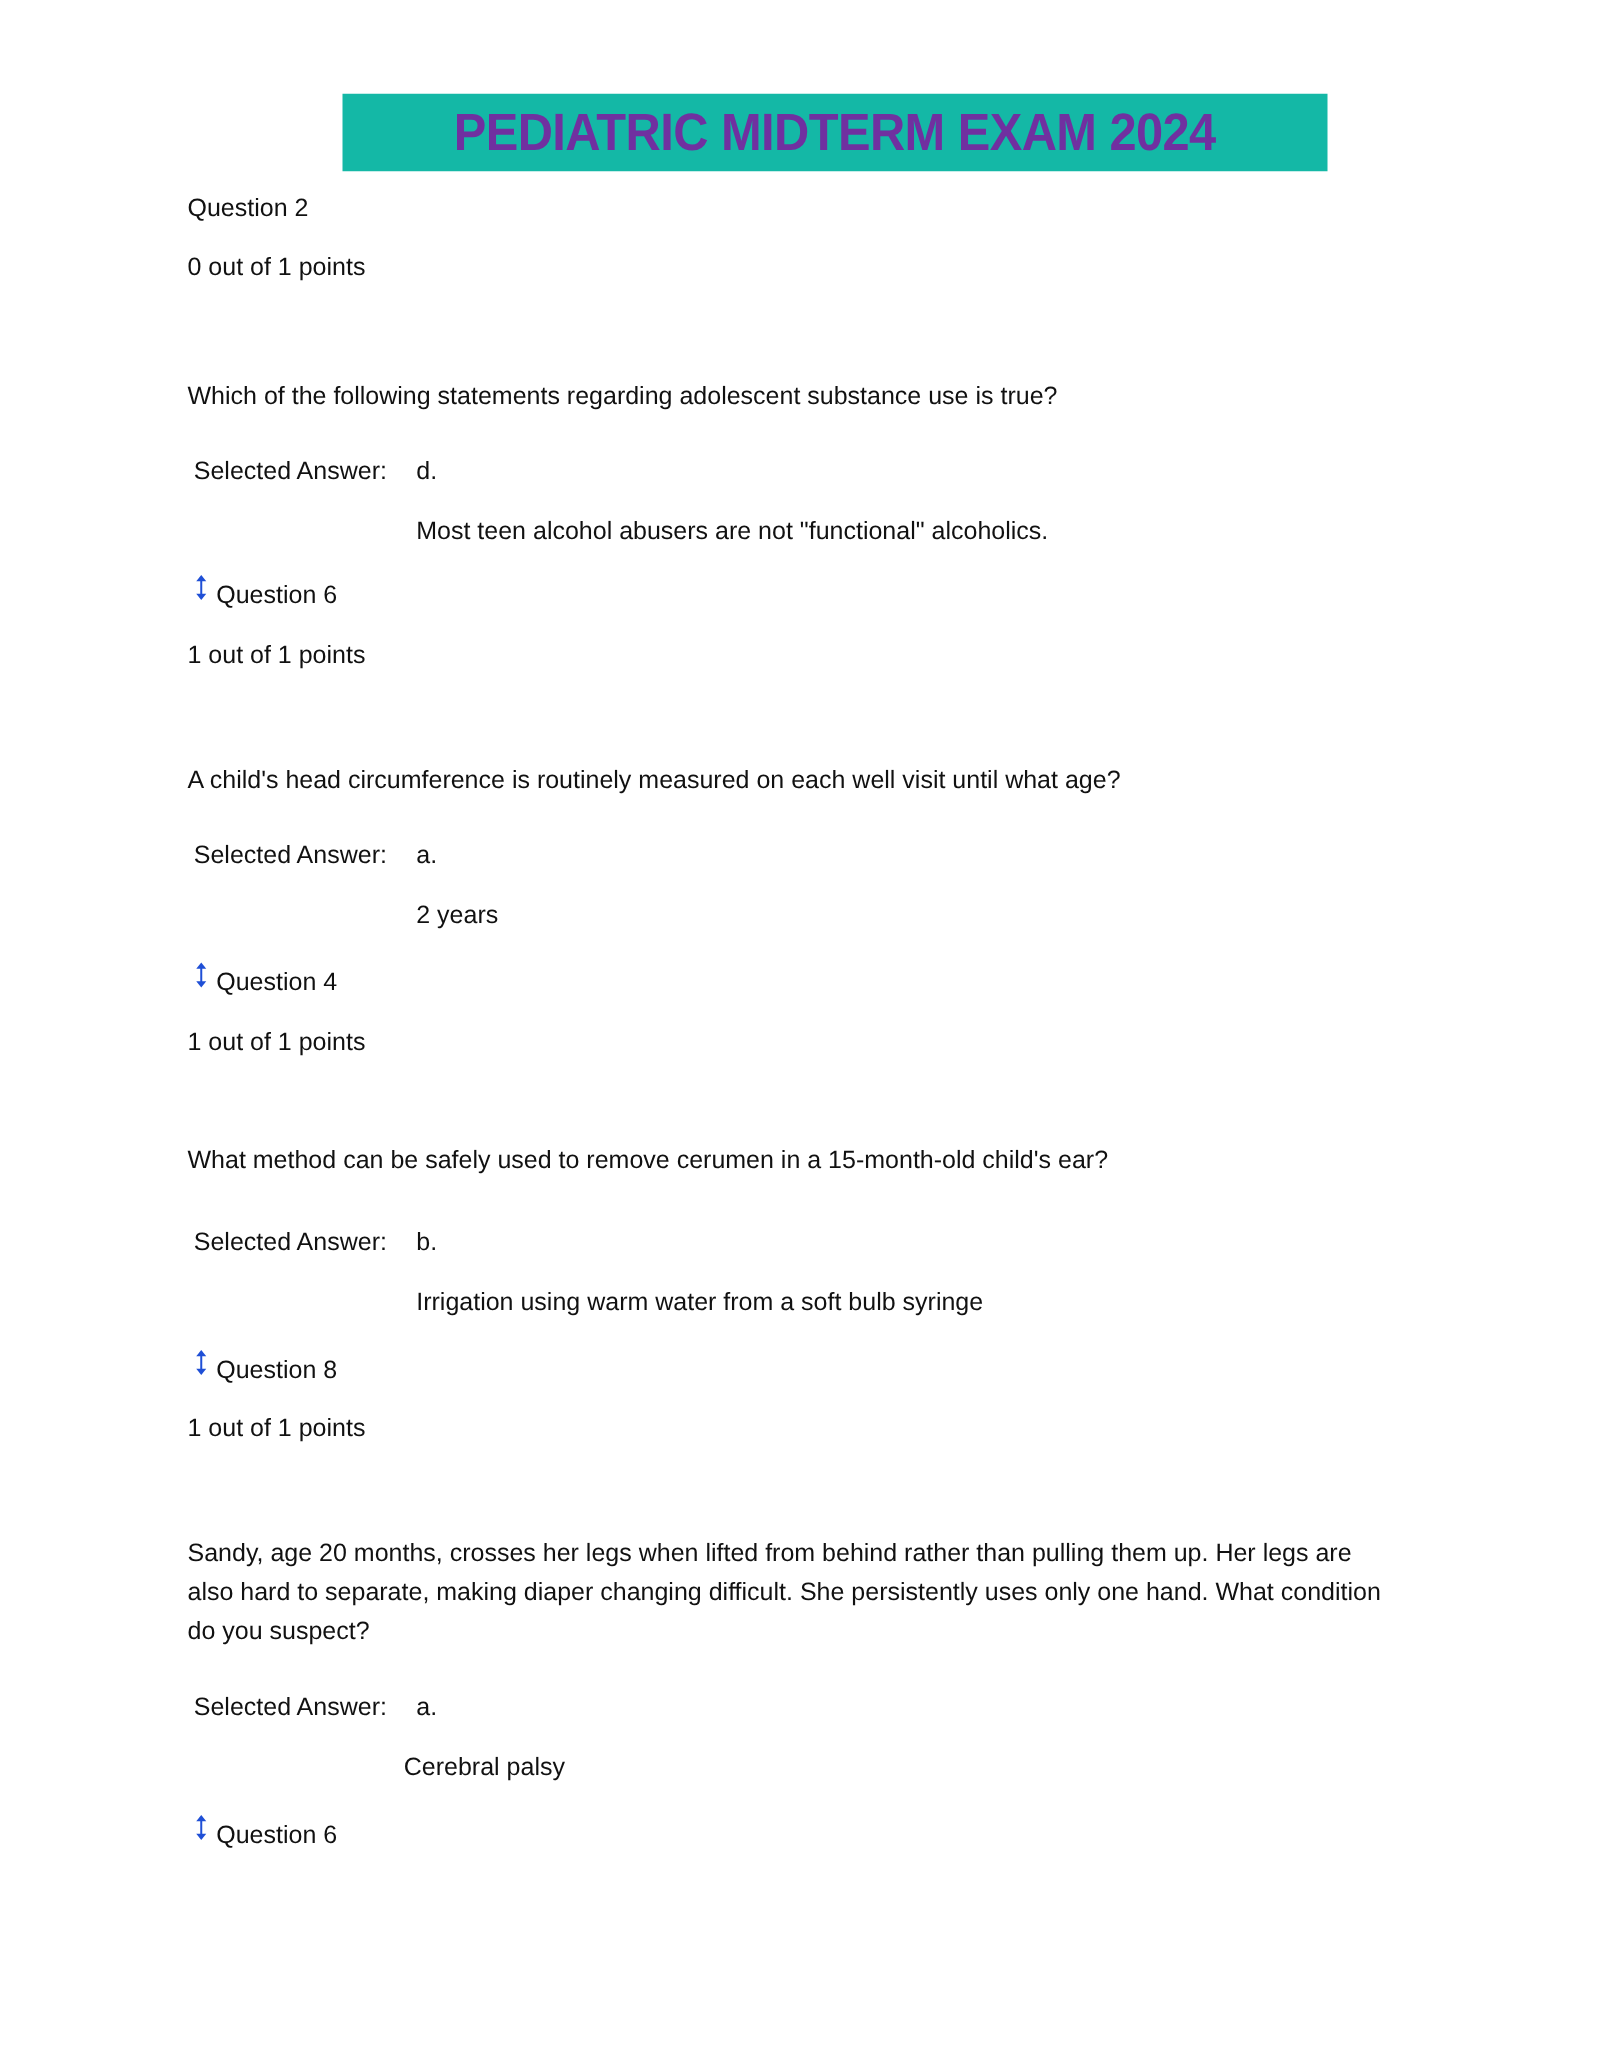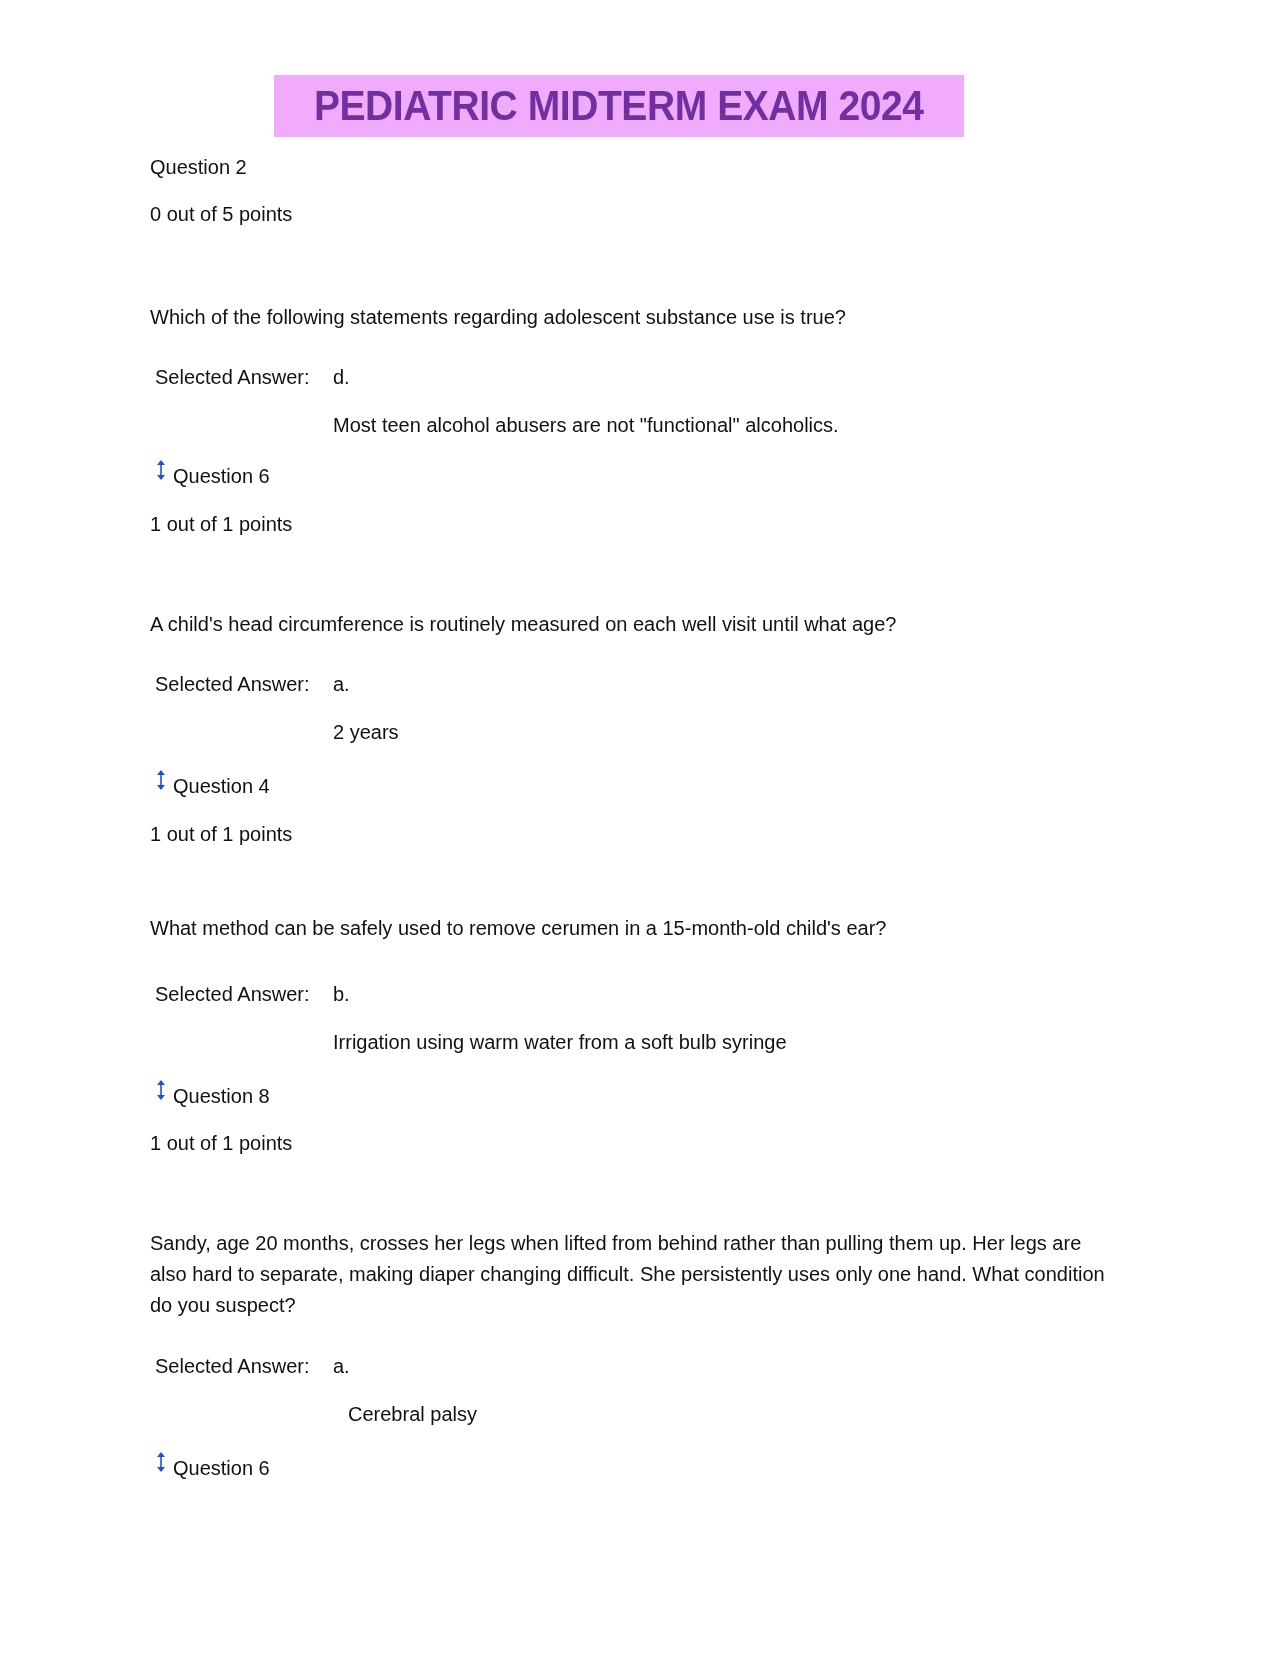--- a/index.html
+++ b/index.html
@@ -1,35 +1,35 @@
 <!DOCTYPE html>
 <html><head>
 <meta charset="utf-8">
 <style>
   html, body { margin: 0; padding: 0; background: #ffffff; }
   body { width: 1280px; height: 1656px; position: relative; overflow: hidden;
          font-family: "Liberation Sans", "DejaVu Sans", sans-serif; color: #111111; }
   .abs { position: absolute; white-space: nowrap; }
-  .title-box { position: absolute; left: 274px; top: 75px; width: 690px; height: 62px;
-               background: #f0abfc; display: flex; align-items: center; justify-content: center; }
+  .title-box { position: absolute; left: 274px; top: 75px; width: 788px; height: 62px;
+               background: #14b8a6; display: flex; align-items: center; justify-content: center; }
   .title-text { font-family: "Liberation Sans", sans-serif; font-weight: bold; font-size: 42px;
                 color: #7030a0; letter-spacing: -0.5px; transform: scaleX(0.93); white-space: nowrap; }
   .txt { font-size: 20px; line-height: 24px; }
   .para { position: absolute; left: 150px; width: 960px; font-size: 20px; line-height: 31px; white-space: normal; }
   .icon { position: absolute; width: 10px; height: 22px; }
 </style>
 </head>
 <body>
 
 <div class="title-box">
   <span class="title-text">PEDIATRIC MIDTERM EXAM 2024</span>
 </div>
 
 <div class="abs txt" style="left:150px; top:155px;text-align:center;">Question 2</div>
-<div class="abs txt" style="left:150px; top:202px;">0 out of 5 points</div>
+<div class="abs txt" style="left:150px; top:202px;">0 out of 1 points</div>
 <div class="abs txt" style="left:150px; top:305px;">Which of the following statements regarding adolescent substance use is true?</div>
 <div class="abs txt" style="left:155px; top:365px;">Selected Answer:</div>
 <div class="abs txt" style="left:333px; top:365px;">d.</div>
 <div class="abs txt" style="left:333px; top:413px;">Most teen alcohol abusers are not "functional" alcoholics.</div>
 
 <svg class="icon" style="left:156px; top:459px;" viewBox="0 0 10 22">
   <line x1="5" y1="3" x2="5" y2="19" stroke="#1f4fd6" stroke-width="1.6"></line>
   <polygon points="1,6 5,1 9,6" fill="#1f4fd6"></polygon>
   <polygon points="1,16 5,21 9,16" fill="#1f4fd6"></polygon>
 </svg>
@@ -55,20 +55,20 @@
 <svg class="icon" style="left:156px; top:1079px;" viewBox="0 0 10 22">
   <line x1="5" y1="3" x2="5" y2="19" stroke="#1f4fd6" stroke-width="1.6"></line>
   <polygon points="1,6 5,1 9,6" fill="#1f4fd6"></polygon>
   <polygon points="1,16 5,21 9,16" fill="#1f4fd6"></polygon>
 </svg>
 <div class="abs txt" style="left:173px; top:1084px;">Question 8</div>
 <div class="abs txt" style="left:150px; top:1131px;">1 out of 1 points</div>
 <div class="para" style="top:1228px;">Sandy, age 20 months, crosses her legs when lifted from behind rather than pulling them up. Her legs are also hard to separate, making diaper changing difficult. She persistently uses only one hand. What condition do you suspect?</div>
 <div class="abs txt" style="left:155px; top:1354px;">Selected Answer:</div>
 <div class="abs txt" style="left:333px; top:1354px;">a.</div>
-<div class="abs txt" style="left:348px; top:1402px;text-align:center;">Cerebral palsy</div>
+<div class="abs txt" style="left:323px; top:1402px;text-align:center;">Cerebral palsy</div>
 
 <svg class="icon" style="left:156px; top:1451px;" viewBox="0 0 10 22">
   <line x1="5" y1="3" x2="5" y2="19" stroke="#1f4fd6" stroke-width="1.6"></line>
   <polygon points="1,6 5,1 9,6" fill="#1f4fd6"></polygon>
   <polygon points="1,16 5,21 9,16" fill="#1f4fd6"></polygon>
 </svg>
 <div class="abs txt" style="left:173px; top:1456px;">Question 6</div>
 
 </body></html>

